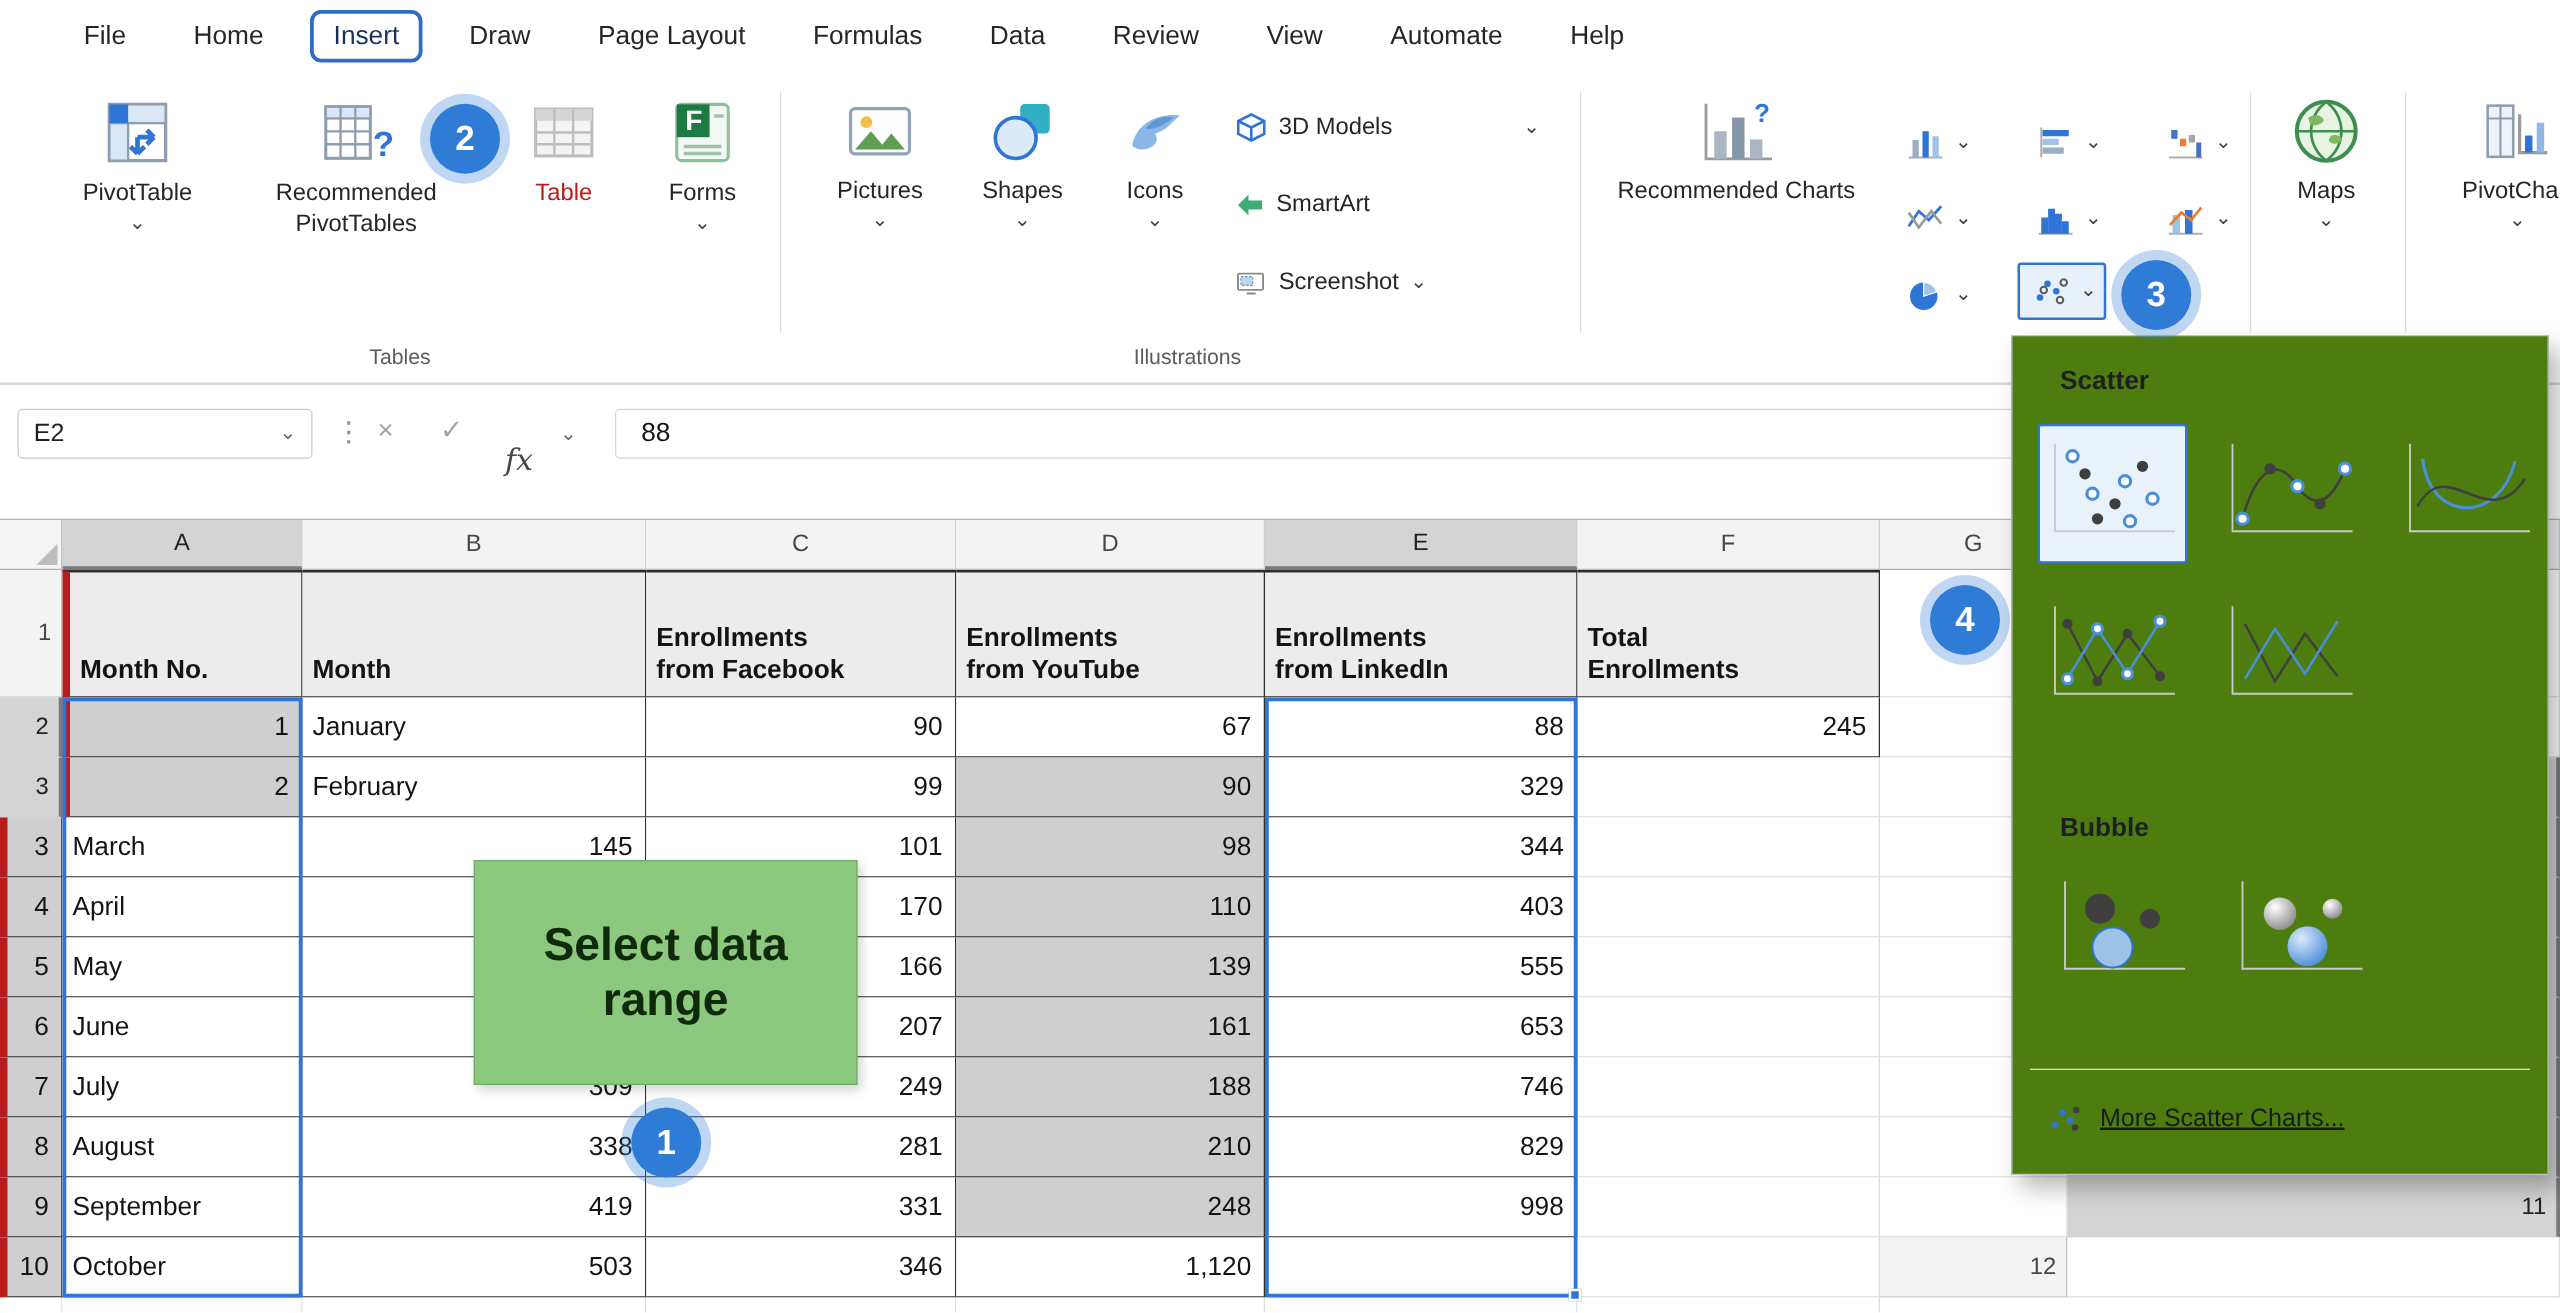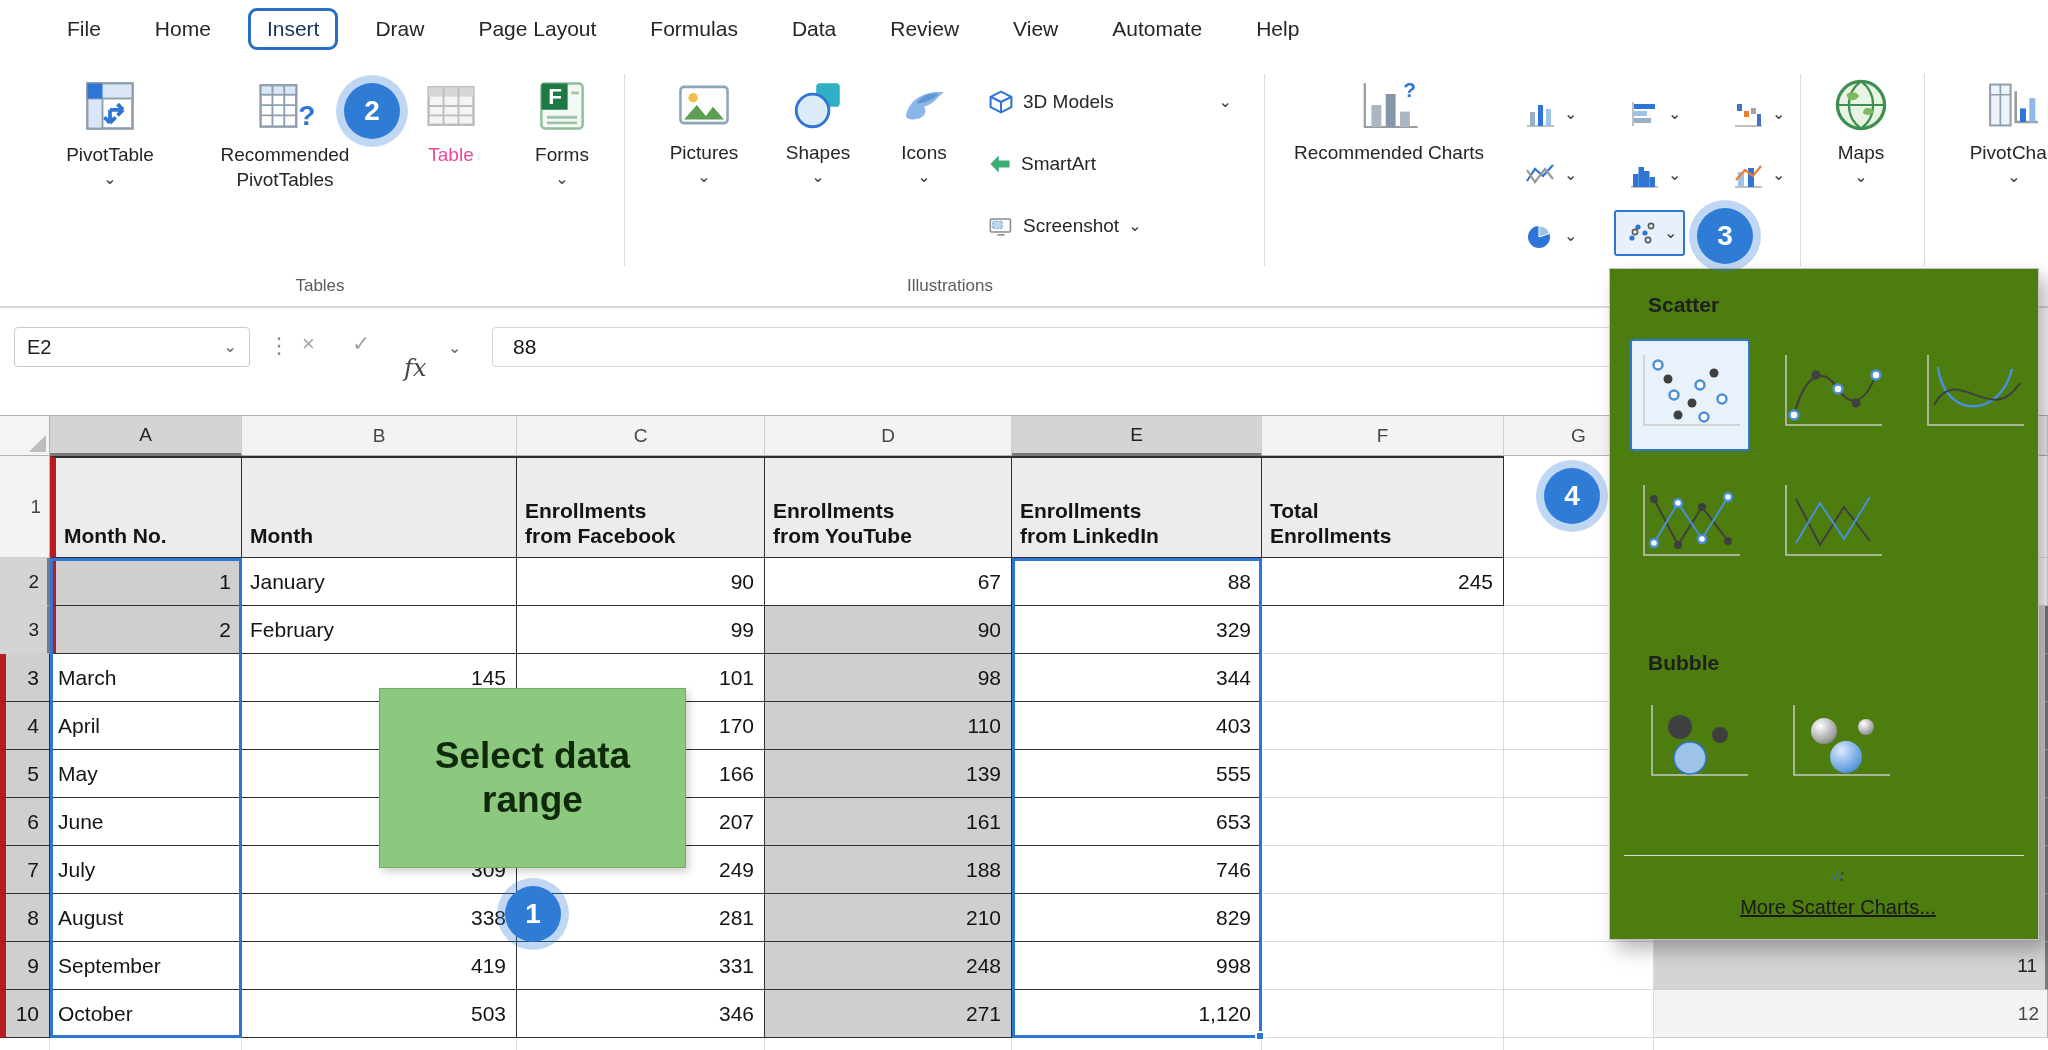--- a/index.html
+++ b/index.html
@@ -11,21 +11,21 @@
   .menubar{position:absolute;top:0;left:0;width:100%;height:58px;display:flex;align-items:center;padding-left:40px;background:#fff;}
   .mtab{font-size:21px;color:#262626;padding:9px 27px;white-space:nowrap;}
   .mtab.active{border:3px solid #2b6cc4;border-radius:9px;padding:6px 16px;margin:0 10px;color:#16325c;}
 
   
   .ribbon{position:absolute;top:58px;left:0;width:100%;height:250px;background:#fff;border-bottom:2px solid #d8d8d8;}
   .vsep{position:absolute;top:16px;height:192px;width:1px;background:#dcdcdc;}
   .glabel{position:absolute;bottom:10px;font-size:17px;color:#5c5c5c;text-align:center;}
   .bb{position:absolute;top:18px;display:flex;flex-direction:column;align-items:center;}
   .bb .bl{font-size:19px;color:#262626;text-align:center;line-height:1.3;margin-top:7px;white-space:normal;}
-  .bb.disabled .bl{color:#ec4899;}
+  .bb.disabled .bl{color:#b91c1c;}
   .chv{font-size:16px;color:#3f3f3f;line-height:1;}
   .bb .chv{margin-top:3px;}
   .sb{position:absolute;display:flex;align-items:center;gap:9px;font-size:19px;color:#262626;height:36px;}
   .scb{position:absolute;display:flex;align-items:center;gap:6px;padding:4px 6px;height:46px;}
   .scb.selbox{border:2.5px solid #2e75d6;background:#e8f1fb;border-radius:3px;}
 
   
   .fbar{position:absolute;top:318px;left:0;width:100%;height:58px;background:#fff;}
   .namebox{position:absolute;left:14px;top:9px;width:236px;height:40px;border:1px solid #c9c9c9;border-radius:4px;display:flex;align-items:center;padding:0 12px;font-size:20px;color:#1f1f1f;}
   .namebox .chv{margin-left:auto;color:#666;}
@@ -63,21 +63,21 @@
   .badge{position:absolute;width:56px;height:56px;border-radius:50%;background:#2f7cd6;color:#fff;font-size:28px;font-weight:bold;
          display:flex;align-items:center;justify-content:center;box-shadow:0 0 0 8px rgba(47,124,214,.30);z-index:60;}
 
   
   .dropdown{position:absolute;left:1609px;top:268px;width:430px;height:672px;background:#4d7c0f;border:1px solid #c3c3c3;
             box-shadow:8px 10px 18px rgba(0,0,0,.28);z-index:50;}
   .ddlabel{position:absolute;left:38px;font-size:21px;font-weight:bold;color:#1f1f1f;}
   .tile{position:absolute;width:120px;height:112px;display:flex;align-items:center;justify-content:center;border:2.5px solid transparent;border-radius:3px;}
   .tile.sel{border-color:#2e75d6;background:#e9f1fb;}
   .ddsep{position:absolute;left:14px;right:14px;top:586px;height:1px;background:#d9d9d9;}
-  .moreitem{position:absolute;left:0;right:0;top:602px;height:48px;display:flex;align-items:center;gap:14px;padding-left:28px;flex-direction:column;}
+  .moreitem{position:absolute;left:0;right:0;top:602px;height:48px;display:flex;align-items:center;gap:14px;padding-left:28px;}
   .morelbl{font-size:20px;color:#1a1a1a;text-decoration:underline;}
 </style>
 </head>
 <body>
 
 <div id="app">
 
   <div class="menubar">
     <div class="mtab">File</div>
     <div class="mtab">Home</div>
@@ -428,21 +428,20 @@
         <div class="cell tcell num">331</div>
         <div class="cell tcell num sel">248</div>
         <div class="cell tcell num">998</div>
         <div class="cell"></div>
         <div class="cell"></div>
         <div class="rh sel">11</div>
         <div class="cell tcell num sel afirst">10</div>
         <div class="cell tcell txt">October</div>
         <div class="cell tcell num">503</div>
         <div class="cell tcell num">346</div>
-        <div class="cell tcell num sel">271</div>
         <div class="cell tcell num">1,120</div>
         <div class="cell"></div>
         <div class="cell"></div>
         <div class="rh">12</div>
         <div class="cell"></div>
         <div class="cell"></div>
         <div class="cell"></div>
         <div class="cell"></div>
         <div class="cell"></div>
         <div class="cell"></div>

